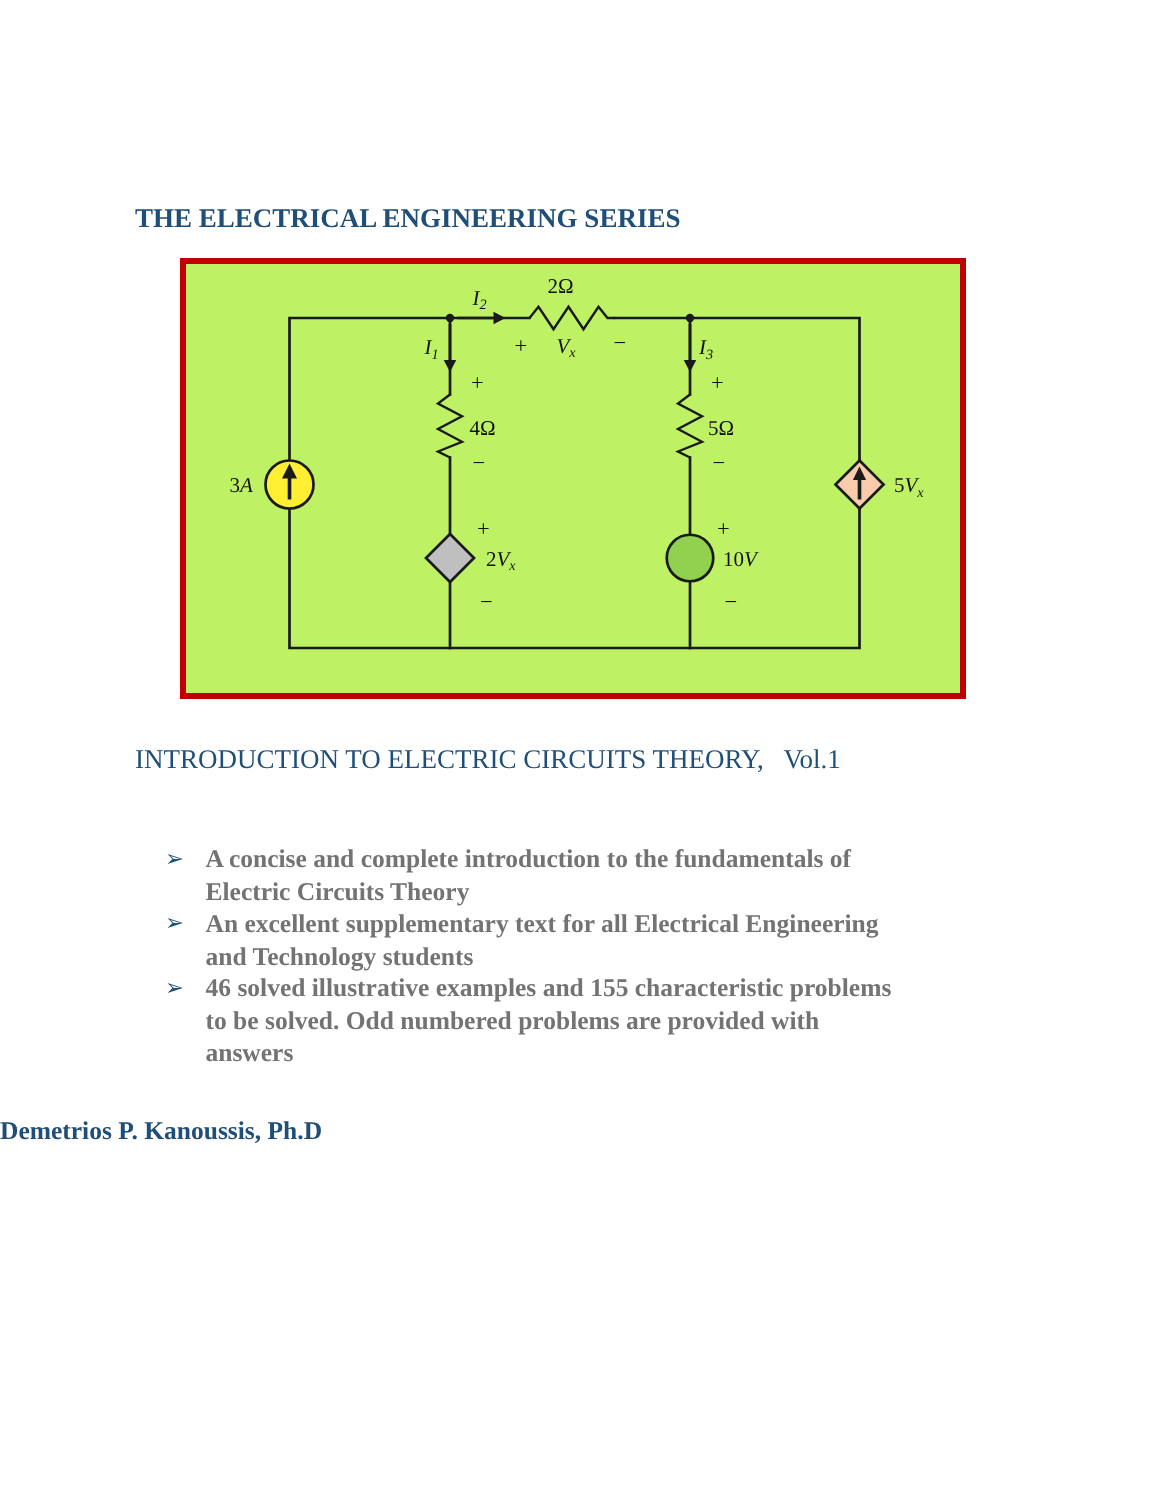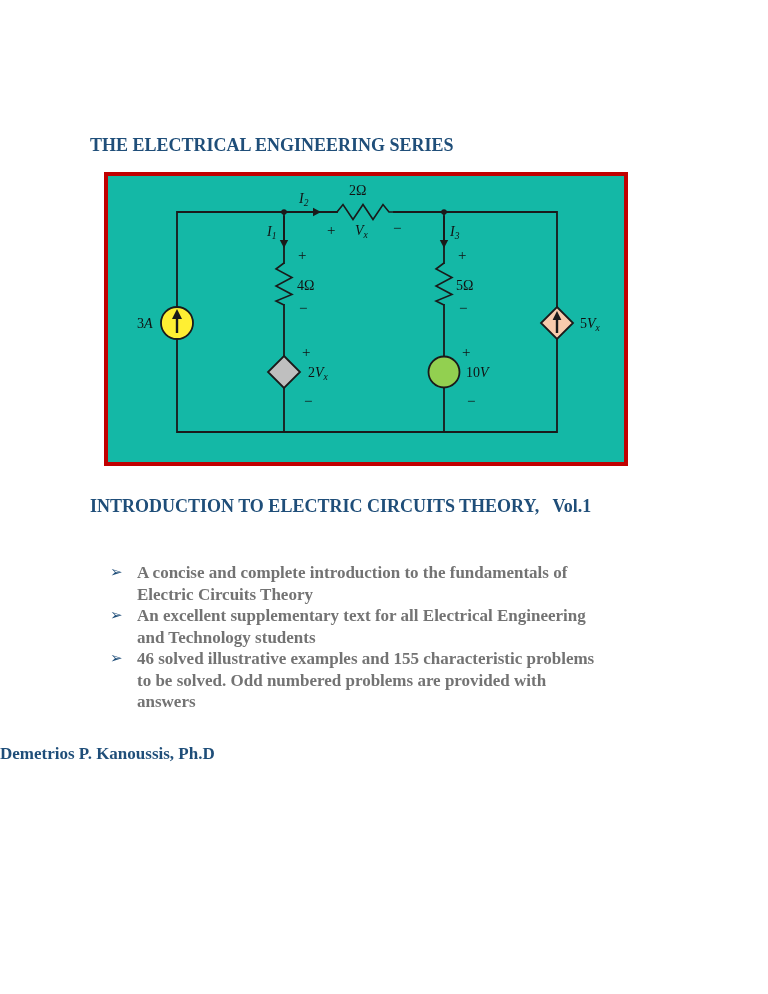--- a/index.html
+++ b/index.html
@@ -6,27 +6,27 @@
   html,body { background:#ffffff; }
   body { font-family:"Liberation Serif", serif; }
   .page {
     position:relative; width:768px; height:994px; background:#ffffff; overflow:hidden;
   }
   .series-title {
     position:absolute; left:90px; top:105px;
     font-size:18px; font-weight:700; color:#1F4E79; white-space:pre;margin-top:30px;
   }
   .circuit-frame {
-    position:absolute; left:104px; top:172px; width:524px; height:294px;
-    border:4px solid #C00000; background:#14b8a6;padding-left:32px;
+    position:absolute; left:120px; top:172px; width:524px; height:294px;
+    border:4px solid #C00000; background:#bef264;padding-left:32px;
   }
   .circuit-frame svg { position:absolute; left:0; top:0; }
   .book-title {
     position:absolute; left:90px; top:496px;
-    font-size:18px; font-weight:700; color:#1F4E79; white-space:pre;
+    font-size:18px; font-weight:400; color:#1F4E79; white-space:pre;
   }
   .bullets {
     position:absolute; left:110px; top:562px; color:#1F4E79;
   }
   .bullet-row { display:flex; align-items:flex-start; }
   .bullet-marker {
     width:27px; flex:0 0 27px; font-size:15px; line-height:21.5px;
     color:#1F4E79; font-family:"DejaVu Sans", sans-serif;
   }
   .bullet-text {

